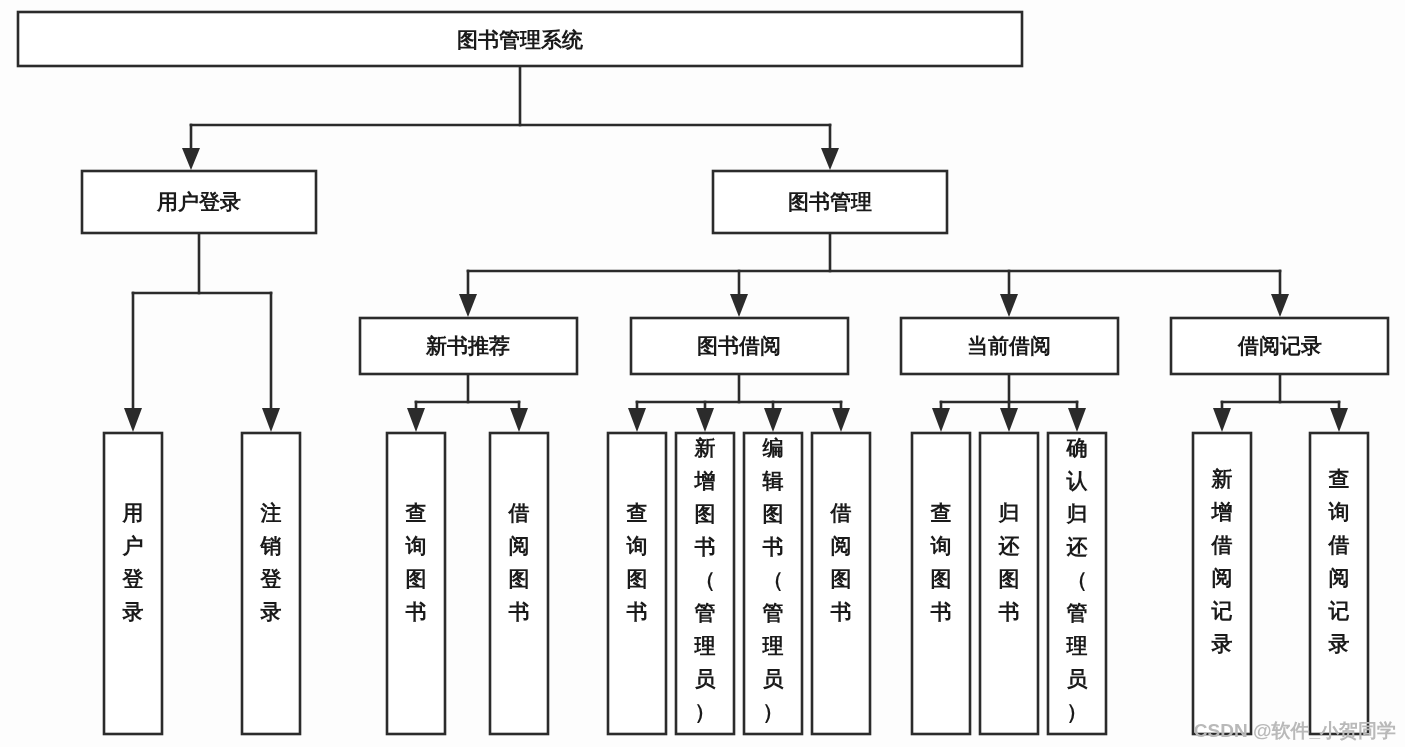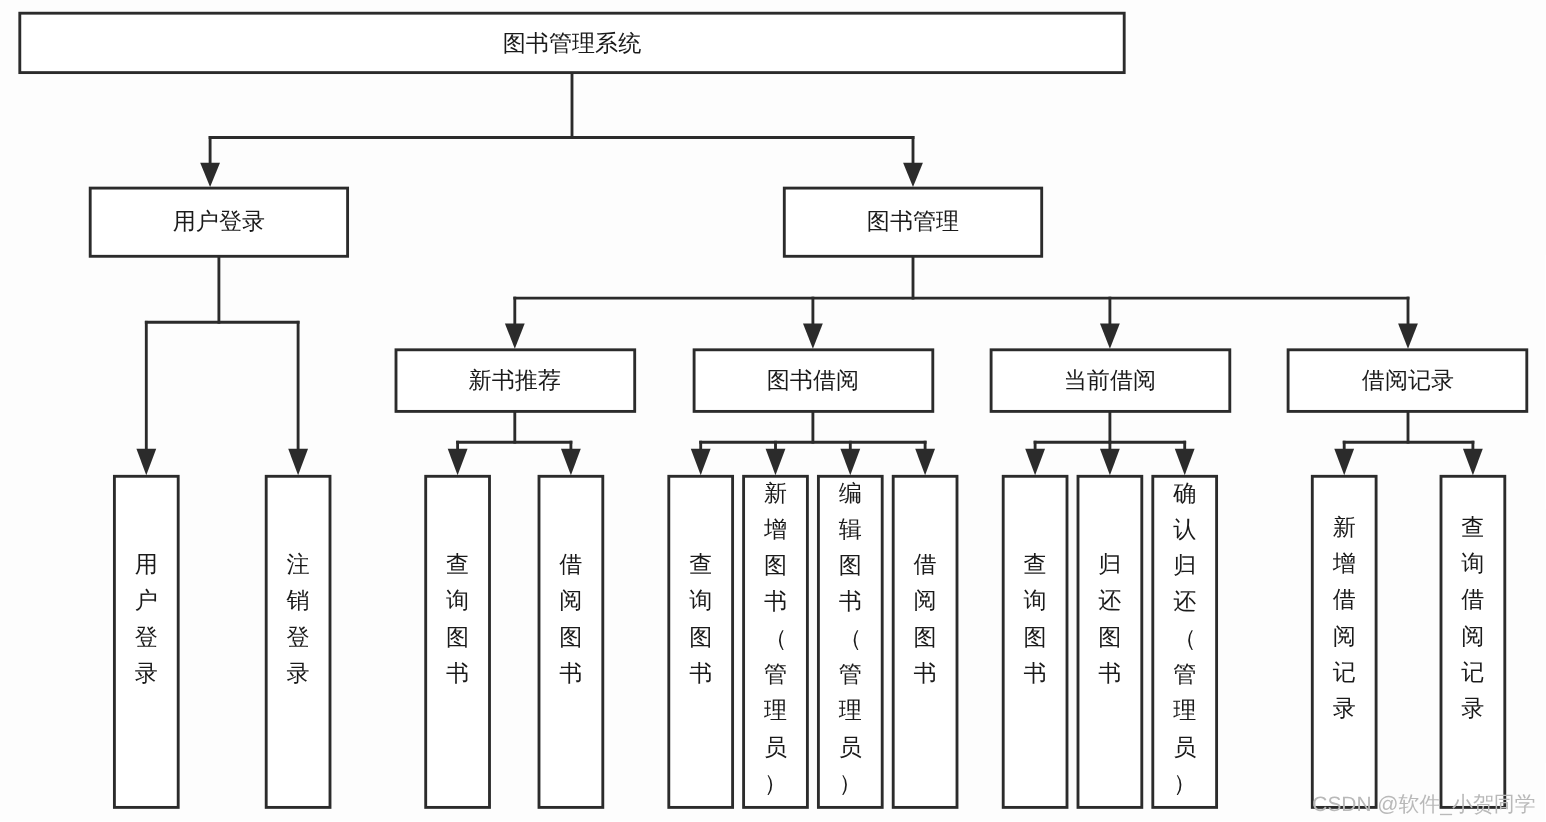--- a/index.html
+++ b/index.html
@@ -10,20 +10,21 @@
   }
   body {
     font-family: "Liberation Sans", "DejaVu Sans", sans-serif;
   }
   #diagram-root {
     position: relative;
     width: 1405px;
     height: 747px;
     background: #fdfdfd;
     overflow: hidden;
+    font-weight: bold;
   }
   #diagram-svg {
     position: absolute;
     left: 0;
     top: 0;
     width: 1405px;
     height: 747px;
   }
   .node-box {
     fill: #ffffff;

